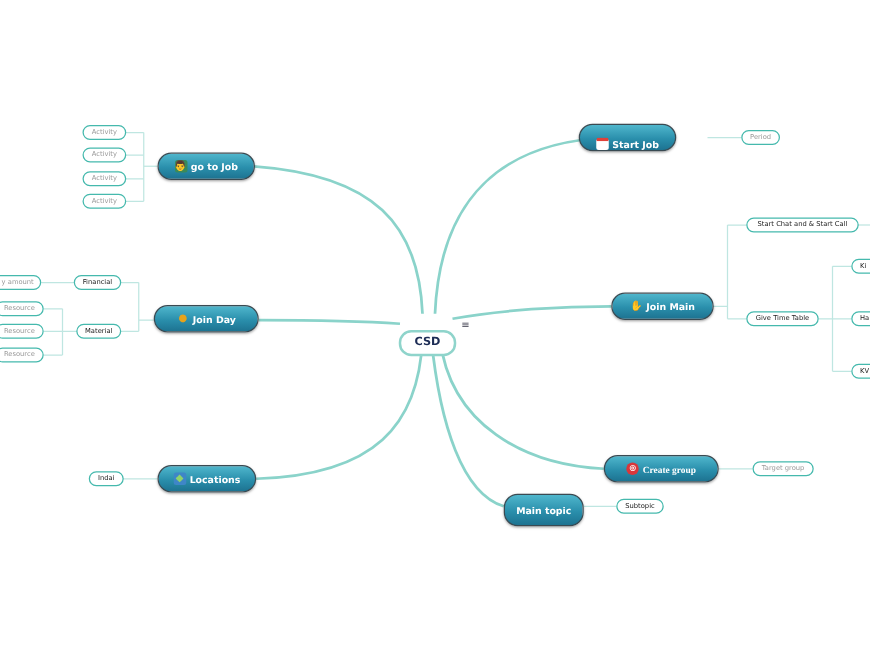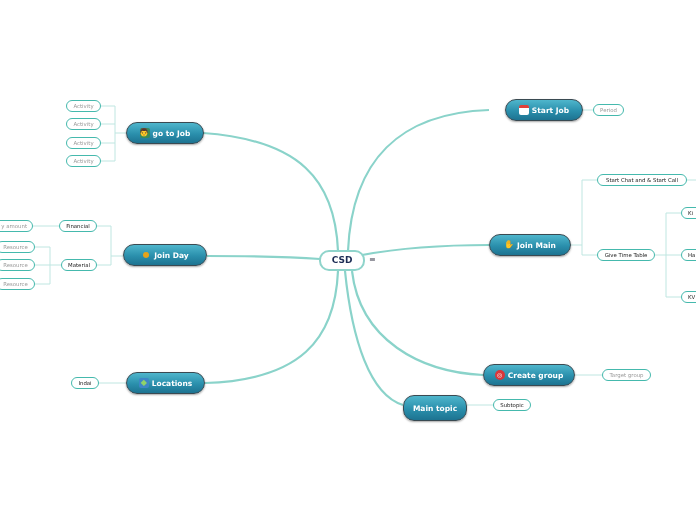--- a/index.html
+++ b/index.html
@@ -1,19 +1,19 @@
 <!DOCTYPE html>
 <html><head>
 <meta charset="utf-8">
 <style>
   html, body { margin:0; padding:0; }
   body { width:696px; height:520px; background:#ffffff; position:relative; overflow:hidden;
          font-family:"DejaVu Sans", "Liberation Sans", sans-serif; }
   svg.links { position:absolute; left:0; top:0; }
-  .central { position:absolute; left:319px; top:250px; width:46px; height:21px; box-sizing:border-box;
+  .central { position:absolute; left:319px; top:264px; width:46px; height:21px; box-sizing:border-box;
              border:2px solid #8fd4cb; border-radius:10px; background:#fff; text-align:center;
              font-weight:bold; font-size:9px; color:#1c2c55; line-height:17px; }
   .menu-icon { position:absolute; left:369px; top:255px; font-size:8px; color:#334; line-height:10px; }
   .main { position:absolute; height:22px; box-sizing:border-box; border-radius:11px;
           background:linear-gradient(#4fb6cc 0%, #2a8fac 55%, #1d7391 100%);
           border:1px solid #3a4a52; box-shadow:0 1px 2px rgba(0,0,0,.35);
           color:#fff; font-weight:bold; font-size:7.5px; display:flex; align-items:center; justify-content:center; gap:3px; }
   .main .ic { width:10px; height:10px; border-radius:2px; display:inline-flex; align-items:center; justify-content:center; font-size:8px; line-height:10px; }
   .sub { position:absolute; height:12px; box-sizing:border-box; border:1.3px solid #45b9ad; border-radius:6px;
          background:#fff; font-size:5.4px; color:#222; display:flex; align-items:center; justify-content:center; white-space:nowrap; overflow:hidden; }
@@ -80,37 +80,37 @@
 <div class="sub grey" style="left:-4px;top:241px;width:39px;">Resource</div>
 <div class="sub grey" style="left:-4px;top:259px;width:39px;">Resource</div>
 <div class="sub grey" style="left:-4px;top:278px;width:39px;">Resource</div>
 
 <div class="main" style="left:126px;top:372px;width:79px;">
   <span class="ic" style="background:#3e86c7;color:#8fd36a;">◆</span>
   <span>Locations</span>
 </div>
 <div class="sub" style="left:71px;top:377px;width:28px;">Indai</div>
 
-<div class="main" style="left:505px;top:99px;width:78px;">
+<div class="main" style="left:463px;top:99px;width:78px;align-items:flex-end;">
   <span class="ic" style="background:#fff;border-top:3px solid #e0413a;box-sizing:border-box;"></span>
   <span>Start Job</span>
 </div>
 <div class="sub grey" style="left:593px;top:104px;width:31px;">Period</div>
 
 <div class="main" style="left:489px;top:234px;width:82px;">
   <span class="ic" style="color:#e89a3a;">✋</span>
   <span>Join Main</span>
 </div>
 <div class="sub" style="left:597px;top:174px;width:90px;">Start Chat and &amp;  Start Call</div>
 <div class="sub" style="left:597px;top:249px;width:58px;">Give Time Table</div>
 <div class="sub" style="left:681px;top:207px;width:24px;justify-content:flex-start;padding-left:6px;">Ki</div>
 <div class="sub" style="left:681px;top:249px;width:24px;justify-content:flex-start;padding-left:6px;">Ha</div>
 <div class="sub" style="left:681px;top:291px;width:24px;justify-content:flex-start;padding-left:6px;">KV</div>
 
-<div class="main" style="left:483px;top:364px;width:92px;">
+<div class="main" style="left:483px;top:364px;width:92px;font-family:Liberation Serif, serif;">
   <span class="ic" style="background:#d9373b;border-radius:50%;color:#fff;font-size:6px;">◎</span>
   <span>Create group</span>
 </div>
 <div class="sub grey" style="left:602px;top:369px;width:49px;">Target group</div>
 
 <div class="main" style="left:403px;top:395px;width:64px;height:26px;">
   <span>Main topic</span>
 </div>
 <div class="sub" style="left:493px;top:399px;width:38px;">Subtopic</div>
 

